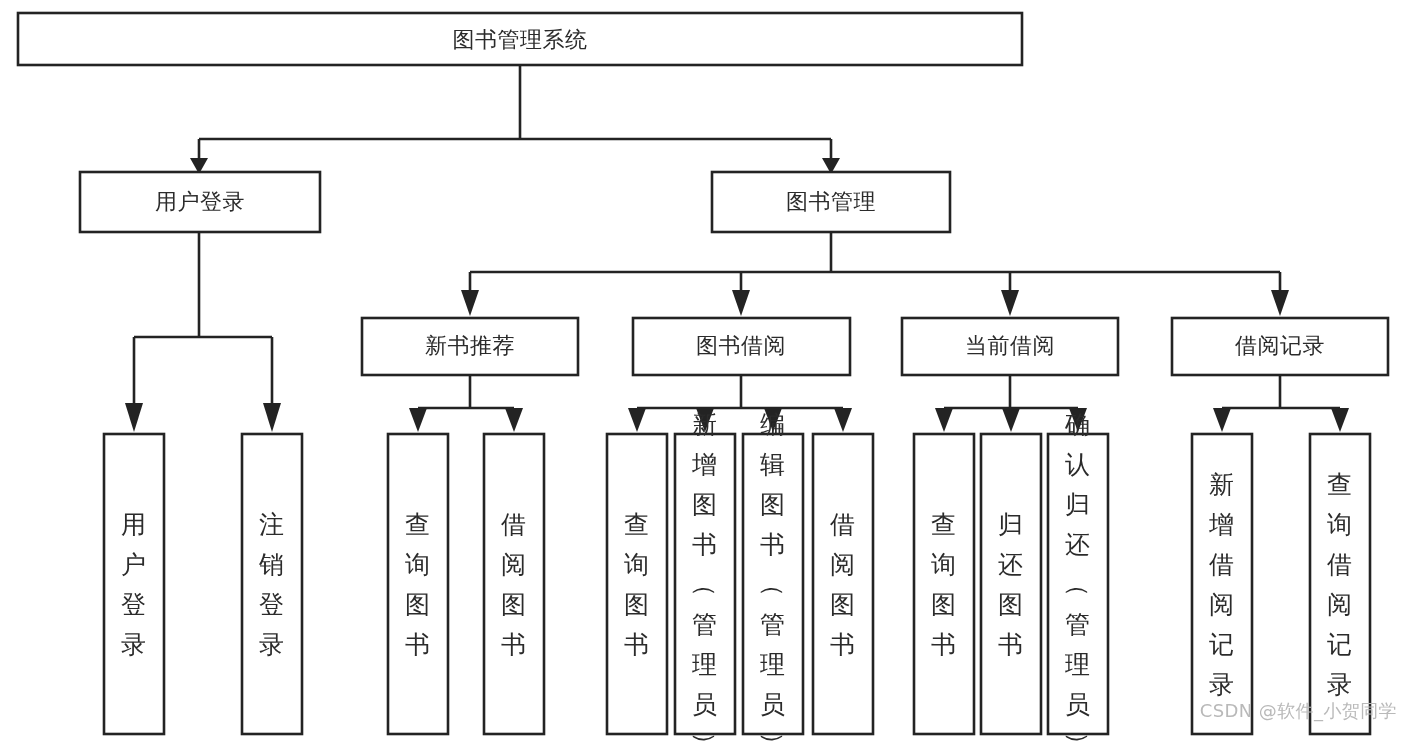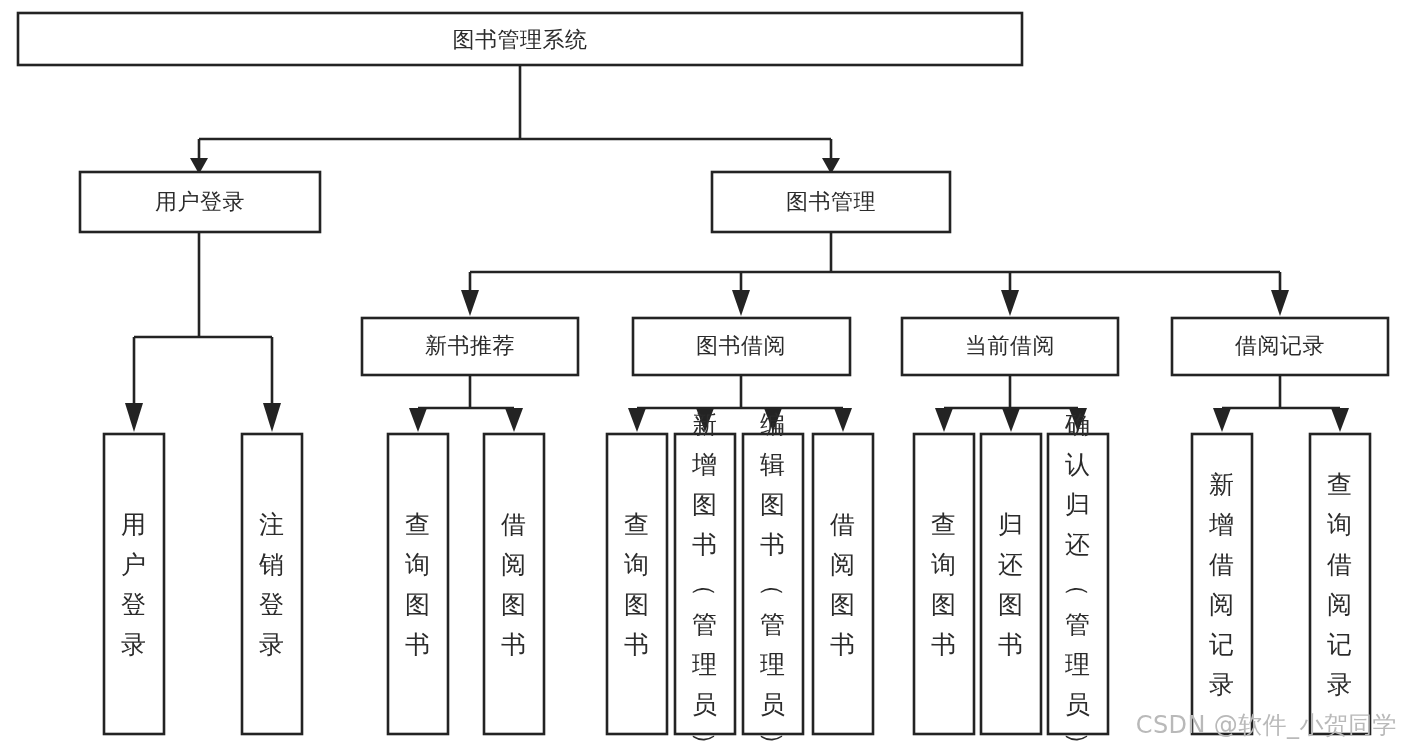--- a/index.html
+++ b/index.html
@@ -21,23 +21,23 @@
   .leaf-label{
     fill:#2b2b2b;
     font-family:"DejaVu Sans","Liberation Sans",sans-serif;
     font-size:25px;
     letter-spacing:1px;
   }
   .edge{stroke:#232323;stroke-width:2.6;fill:none;stroke-linecap:butt;}
   .arrow-head{fill:#232323;stroke:none;}
   .watermark{
     position:absolute;
-    right:8px;bottom:6px;
+    right:8px;bottom:24px;
     font-family:"DejaVu Sans","Liberation Sans",sans-serif;
-    font-size:24px;
+    font-size:18px;
     color:#b9b9b9;
     white-space:nowrap;
     pointer-events:none;
     letter-spacing:0.4px;
   }
 </style>
 </head>
 <body>
 
 <div id="stage">

